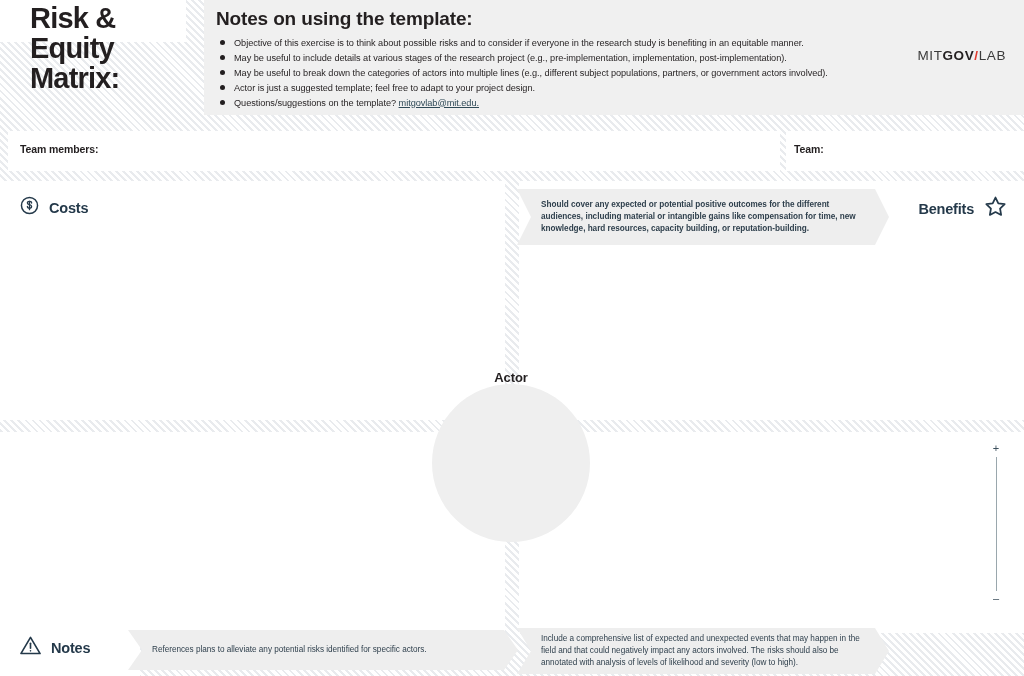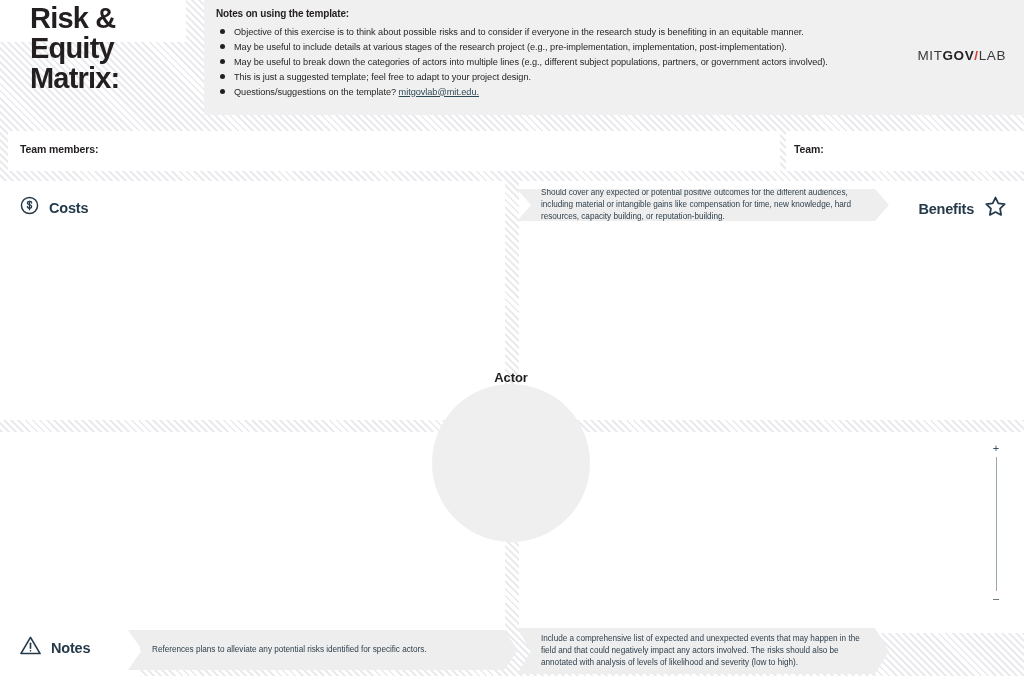--- a/index.html
+++ b/index.html
@@ -51,21 +51,21 @@
   #notes-panel {
     left: 204px; top: 0; width: 820px; height: 115px;
     background: #f0f0f0;
   }
   #notes-inner {
     position: absolute;
     left: 216px; top: 8px; width: 690px;
     z-index: 6;
   }
   #notes-heading {
-    font-size: 10px;
+    font-size: 19px;
     font-weight: bold;
     color: #231f20;
     margin: 0 0 6px 0;
     letter-spacing: -0.15px;
   }
   .note-list {
     margin: 0; padding: 0; list-style: none;
   }
   .note-item {
     position: relative;
@@ -165,22 +165,23 @@
   }
   
   .arrow-right {
     clip-path: polygon(0 0, calc(100% - 14px) 0, 100% 50%, calc(100% - 14px) 100%, 0 100%, 14px 50%);
   }
   #banner-costs {
     left: 128px; top: 189px; width: 390px; height: 44px;
     padding: 0 26px 0 24px;
   }
   #banner-benefits {
-    left: 517px; top: 189px; width: 372px; height: 32px;
+    left: 517px; top: 189px; width: 372px; height: 56px;
     padding: 0 26px 0 24px;
+    font-weight: bold;
   }
   #banner-risks {
     left: 128px; top: 630px; width: 390px; height: 40px;
     padding: 0 26px 0 24px;
   }
   #banner-mitigation {
     left: 517px; top: 628px; width: 372px; height: 46px;
     padding: 0 26px 0 24px;
   }
 
@@ -249,21 +250,21 @@
       <li class="note-item">
         <span class="note-bullet"></span>
         <span>May be useful to include details at various stages of the research project (e.g., pre-implementation, implementation, post-implementation).</span>
       </li>
       <li class="note-item">
         <span class="note-bullet"></span>
         <span>May be useful to break down the categories of actors into multiple lines (e.g., different subject populations, partners, or government actors involved).</span>
       </li>
       <li class="note-item">
         <span class="note-bullet"></span>
-        <span>This is just a suggested template; feel free to adapt to your project design.</span>
+        <span>Actor is just a suggested template; feel free to adapt to your project design.</span>
       </li>
       <li class="note-item">
         <span class="note-bullet"></span>
         <span>Questions/suggestions on the template? </span><a class="note-link" href="#">mitgovlab@mit.edu.</a>
       </li>
     </ul>
   </div>
 
   <div id="logo">
     <span class="lt">MIT</span><span class="bd">GOV</span><span class="slash">/</span><span class="lt">LAB</span>

